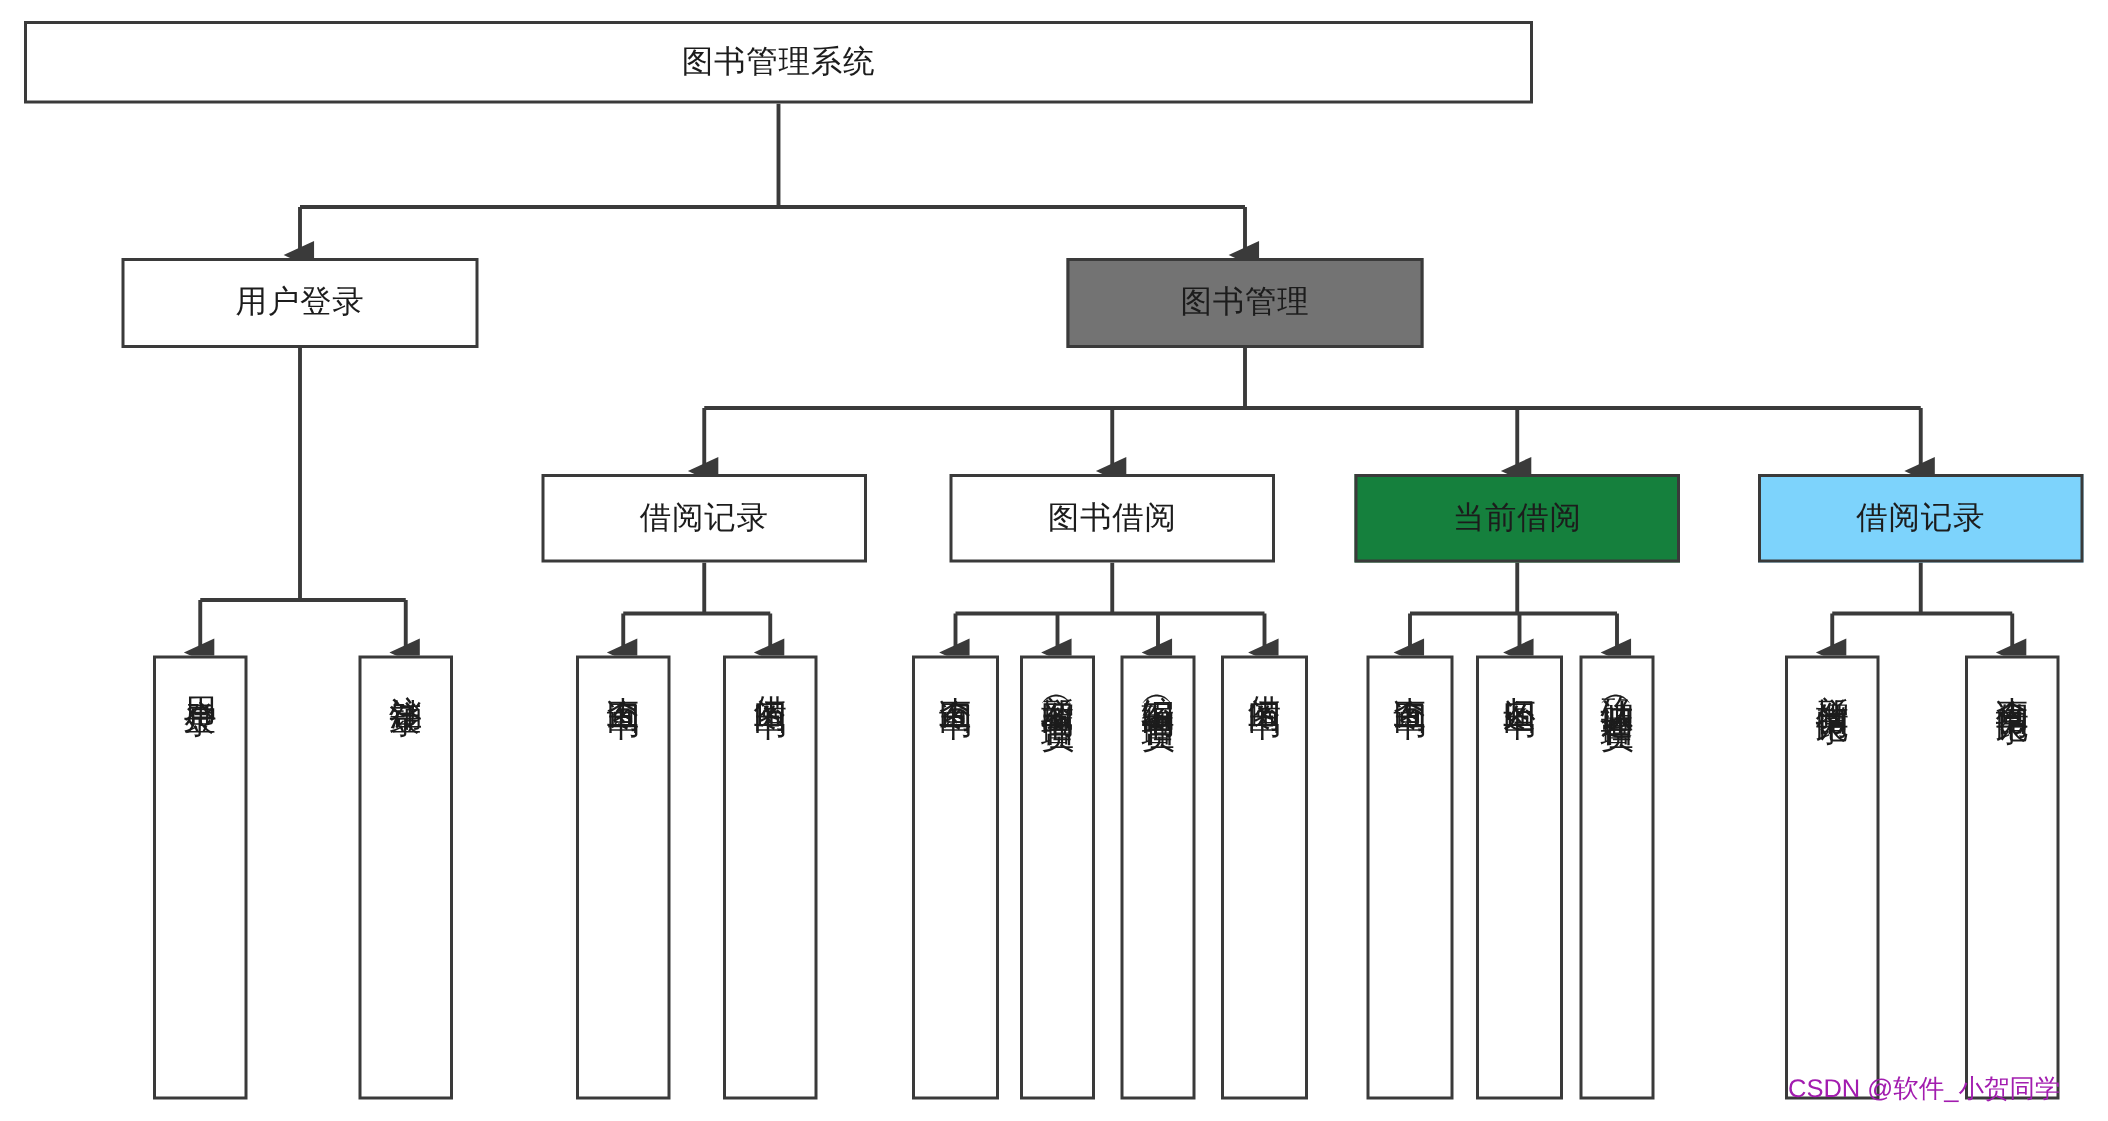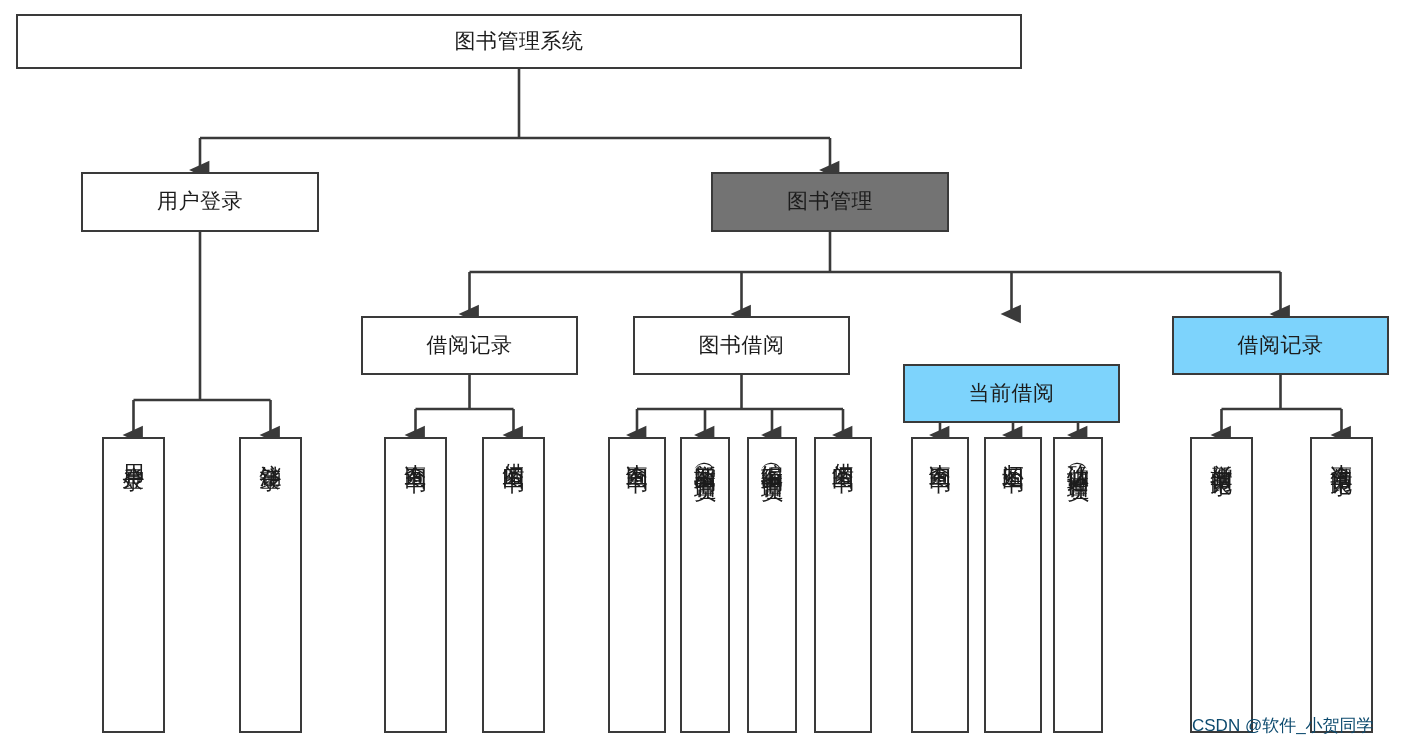--- a/index.html
+++ b/index.html
@@ -55,21 +55,21 @@
     text-orientation: upright;
     font-size: 22px;
     letter-spacing: 2.5px;
     line-height: 1;
   }
   .watermark {
     position: absolute;
     left: 1192px;
     top: 714px;
     font-size: 17px;
-    color: #0c4a6e;
+    color: #a21caf;
     white-space: nowrap;
     z-index: 5;
     font-family: "Liberation Sans", "DejaVu Sans", sans-serif;
   }
 </style>
 </head>
 <body>
 
 <div id="canvas">
 
@@ -125,21 +125,21 @@
       </div>
       <div class="node horiz" style="left: 711px; top: 172px; width: 238px; height: 60px; border-color: rgb(58, 58, 58); background: #737373;">
         <span class="node-label" style="color: rgb(28, 28, 28);">图书管理</span>
       </div>
       <div class="node horiz" style="left: 361px; top: 316px; width: 217px; height: 59px; border-color: rgb(58, 58, 58); background: rgb(255, 255, 255);">
         <span class="node-label" style="color: rgb(28, 28, 28);">借阅记录</span>
       </div>
       <div class="node horiz" style="left: 633px; top: 316px; width: 217px; height: 59px; border-color: rgb(58, 58, 58); background: rgb(255, 255, 255);">
         <span class="node-label" style="color: rgb(28, 28, 28);">图书借阅</span>
       </div>
-      <div class="node horiz" style="left: 903px; top: 316px; width: 217px; height: 59px; border-color: rgb(58, 58, 58); background: #7dd3fc; margin-top: 48px;">
+      <div class="node horiz" style="left: 903px; top: 316px; width: 217px; height: 59px; border-color: rgb(58, 58, 58); background: #15803d;">
         <span class="node-label" style="color: rgb(28, 28, 28);">当前借阅</span>
       </div>
       <div class="node horiz" style="left: 1172px; top: 316px; width: 217px; height: 59px; border-color: rgb(58, 58, 58); background: #7dd3fc;">
         <span class="node-label" style="color: rgb(28, 28, 28);">借阅记录</span>
       </div>
       <div class="node vert" style="left: 102px; top: 437px; width: 63px; height: 296px; border-color: rgb(58, 58, 58); background: rgb(255, 255, 255);">
         <span class="node-label" style="color: rgb(28, 28, 28);">用户登录</span>
       </div>
       <div class="node vert" style="left: 239px; top: 437px; width: 63px; height: 296px; border-color: rgb(58, 58, 58); background: rgb(255, 255, 255);">
         <span class="node-label" style="color: rgb(28, 28, 28);">注销登录</span>

